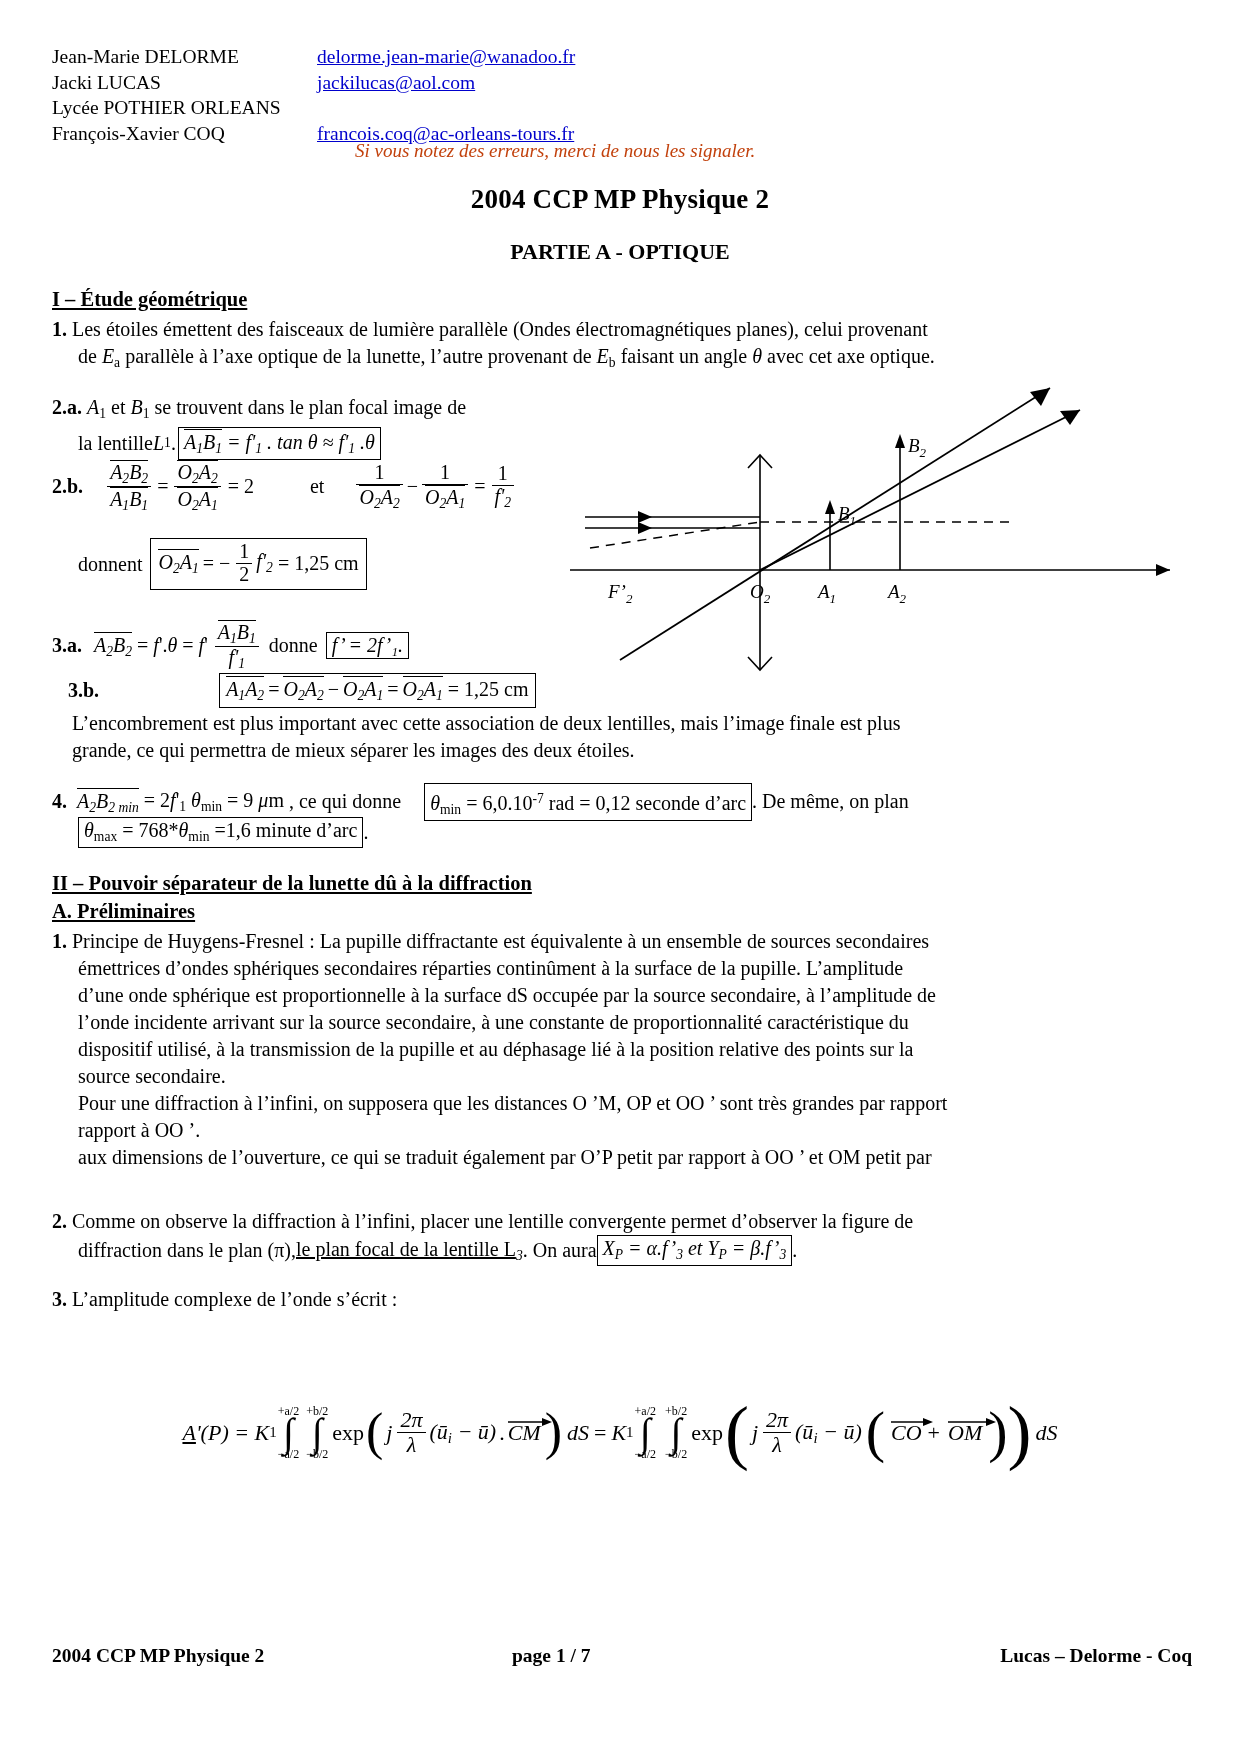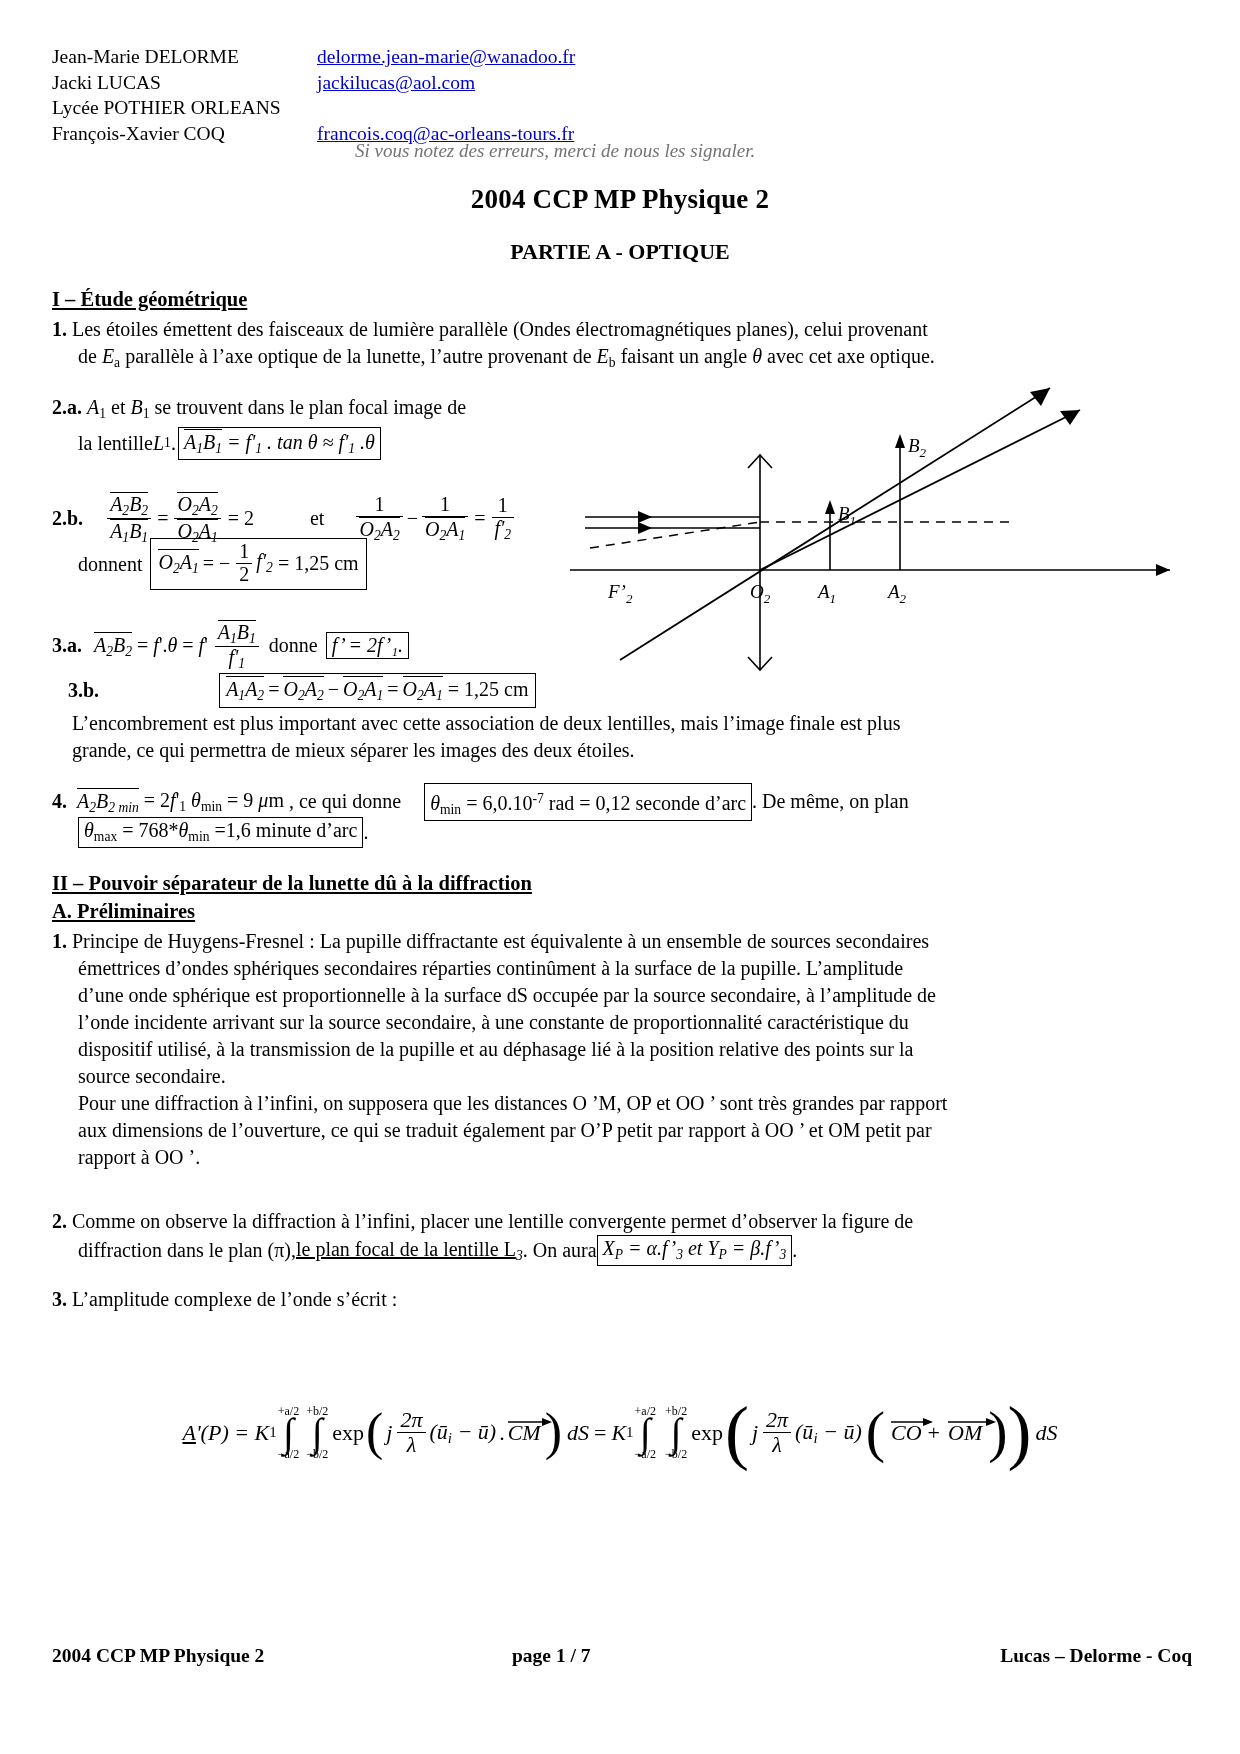--- a/index.html
+++ b/index.html
@@ -10,21 +10,21 @@
     position:relative;
     overflow:hidden;
   }
   .page{position:relative;width:1240px;height:1754px;padding:0;box-sizing:border-box;}
 
   
   .hdr{position:absolute;left:52px;top:44px;width:1140px;}
   .hdr-row{display:flex;align-items:baseline;line-height:1.32;font-size:19.5px;}
   .hdr-name{width:265px;flex:0 0 265px;}
   .hdr-mail{color:#0000cc;text-decoration:underline;}
-  .warn{position:absolute;left:355px;top:140px;color:#737373;font-style:italic;font-size:19px;}
+  .warn{position:absolute;left:355px;top:140px;color:#c2410c;font-style:italic;font-size:19px;}
 
   .title{position:absolute;left:0;top:184px;width:1240px;text-align:center;
          font-weight:bold;font-size:27px;letter-spacing:.2px;}
   .subtitle{position:absolute;left:0;top:239px;width:1240px;text-align:center;
          font-weight:bold;font-size:22px;}
 
   
   .sec-h{font-weight:bold;font-size:20.5px;text-decoration:underline;}
   .sub-h{font-weight:bold;font-size:20.5px;text-decoration:underline;}
   .para{font-size:20px;line-height:1.33;text-align:justify;}
@@ -106,21 +106,21 @@
     <span>la lentille </span>
       <span class="mathit">L</span>
       <sub>1</sub>
       <span>.</span>
     <span class="box" style="margin-left:2px;padding:1px 5px 2px 5px;">
       <span class="mathit" style="border-top:1.3px solid #000;padding-top:1px;display:inline-block;">A<sub>1</sub>B<sub>1</sub></span>
       <span class="mathit"> = <i>f</i>'<sub>1</sub> . tan <span>θ</span> ≈ <i>f</i>'<sub>1</sub> .<span>θ</span></span>
     </span>
   </div>
 
-  <div class="abs" style="left:52px;top:492px;font-size:20px;display:flex;align-items:center;">
+  <div class="abs" style="left:52px;top:460px;font-size:20px;display:flex;align-items:center;">
     <span class="num" style="margin-right:22px;">2.b.</span>
 
     <span class="frac">
       <span class="n"><span style="border-top:1.2px solid #000;display:inline-block;padding-top:1px;">A<sub>2</sub>B<sub>2</sub></span></span>
       <span class="d"><span style="border-top:1.2px solid #000;display:inline-block;padding-top:1px;">A<sub>1</sub>B<sub>1</sub></span></span>
     </span>
     <span style="margin:0 4px;">=</span>
     <span class="frac">
       <span class="n"><span style="border-top:1.2px solid #000;display:inline-block;padding-top:1px;">O<sub>2</sub>A<sub>2</sub></span></span>
       <span class="d"><span style="border-top:1.2px solid #000;display:inline-block;padding-top:1px;">O<sub>2</sub>A<sub>1</sub></span></span>
@@ -259,22 +259,22 @@
     <div style="text-align:justify;">
       <span class="num">1.</span>
       <span>Principe de Huygens-Fresnel : La pupille diffractante est équivalente à un ensemble de sources secondaires</span>
     </div>
     <div style="padding-left:26px;text-align:justify;">émettrices d’ondes sphériques secondaires réparties continûment à la surface de la pupille. L’amplitude</div>
     <div style="padding-left:26px;text-align:justify;">d’une onde sphérique est proportionnelle à la surface dS occupée par la source secondaire, à l’amplitude de</div>
     <div style="padding-left:26px;text-align:justify;">l’onde incidente arrivant sur la source secondaire, à une constante de proportionnalité caractéristique du</div>
     <div style="padding-left:26px;text-align:justify;">dispositif utilisé, à la transmission de la pupille et au déphasage lié à la position relative des points sur la</div>
     <div style="padding-left:26px;text-align:left;">source secondaire.</div>
     <div style="padding-left:26px;text-align:justify;">Pour une diffraction à l’infini, on supposera que les distances O ’M, OP et OO ’ sont très grandes par rapport</div>
+    <div style="padding-left:26px;text-align:left;">rapport à OO ’.</div>
     <div style="padding-left:26px;text-align:justify;">aux dimensions de l’ouverture, ce qui se traduit également par O’P petit par rapport à OO ’ et OM petit par</div>
-    <div style="padding-left:26px;text-align:left;">rapport à OO ’.</div>
   </div>
 
   <div class="abs" style="left:52px;top:1208px;width:1016px;font-size:20px;line-height:1.35;">
     <div style="text-align:justify;">
       <span class="num">2.</span>
       <span>Comme on observe la diffraction à l’infini, placer une lentille convergente permet d’observer la figure de</span>
     </div>
   </div>
   <div class="abs" style="left:78px;top:1235px;font-size:20px;display:flex;align-items:center;">
     <span>diffraction dans le plan (π), </span>

